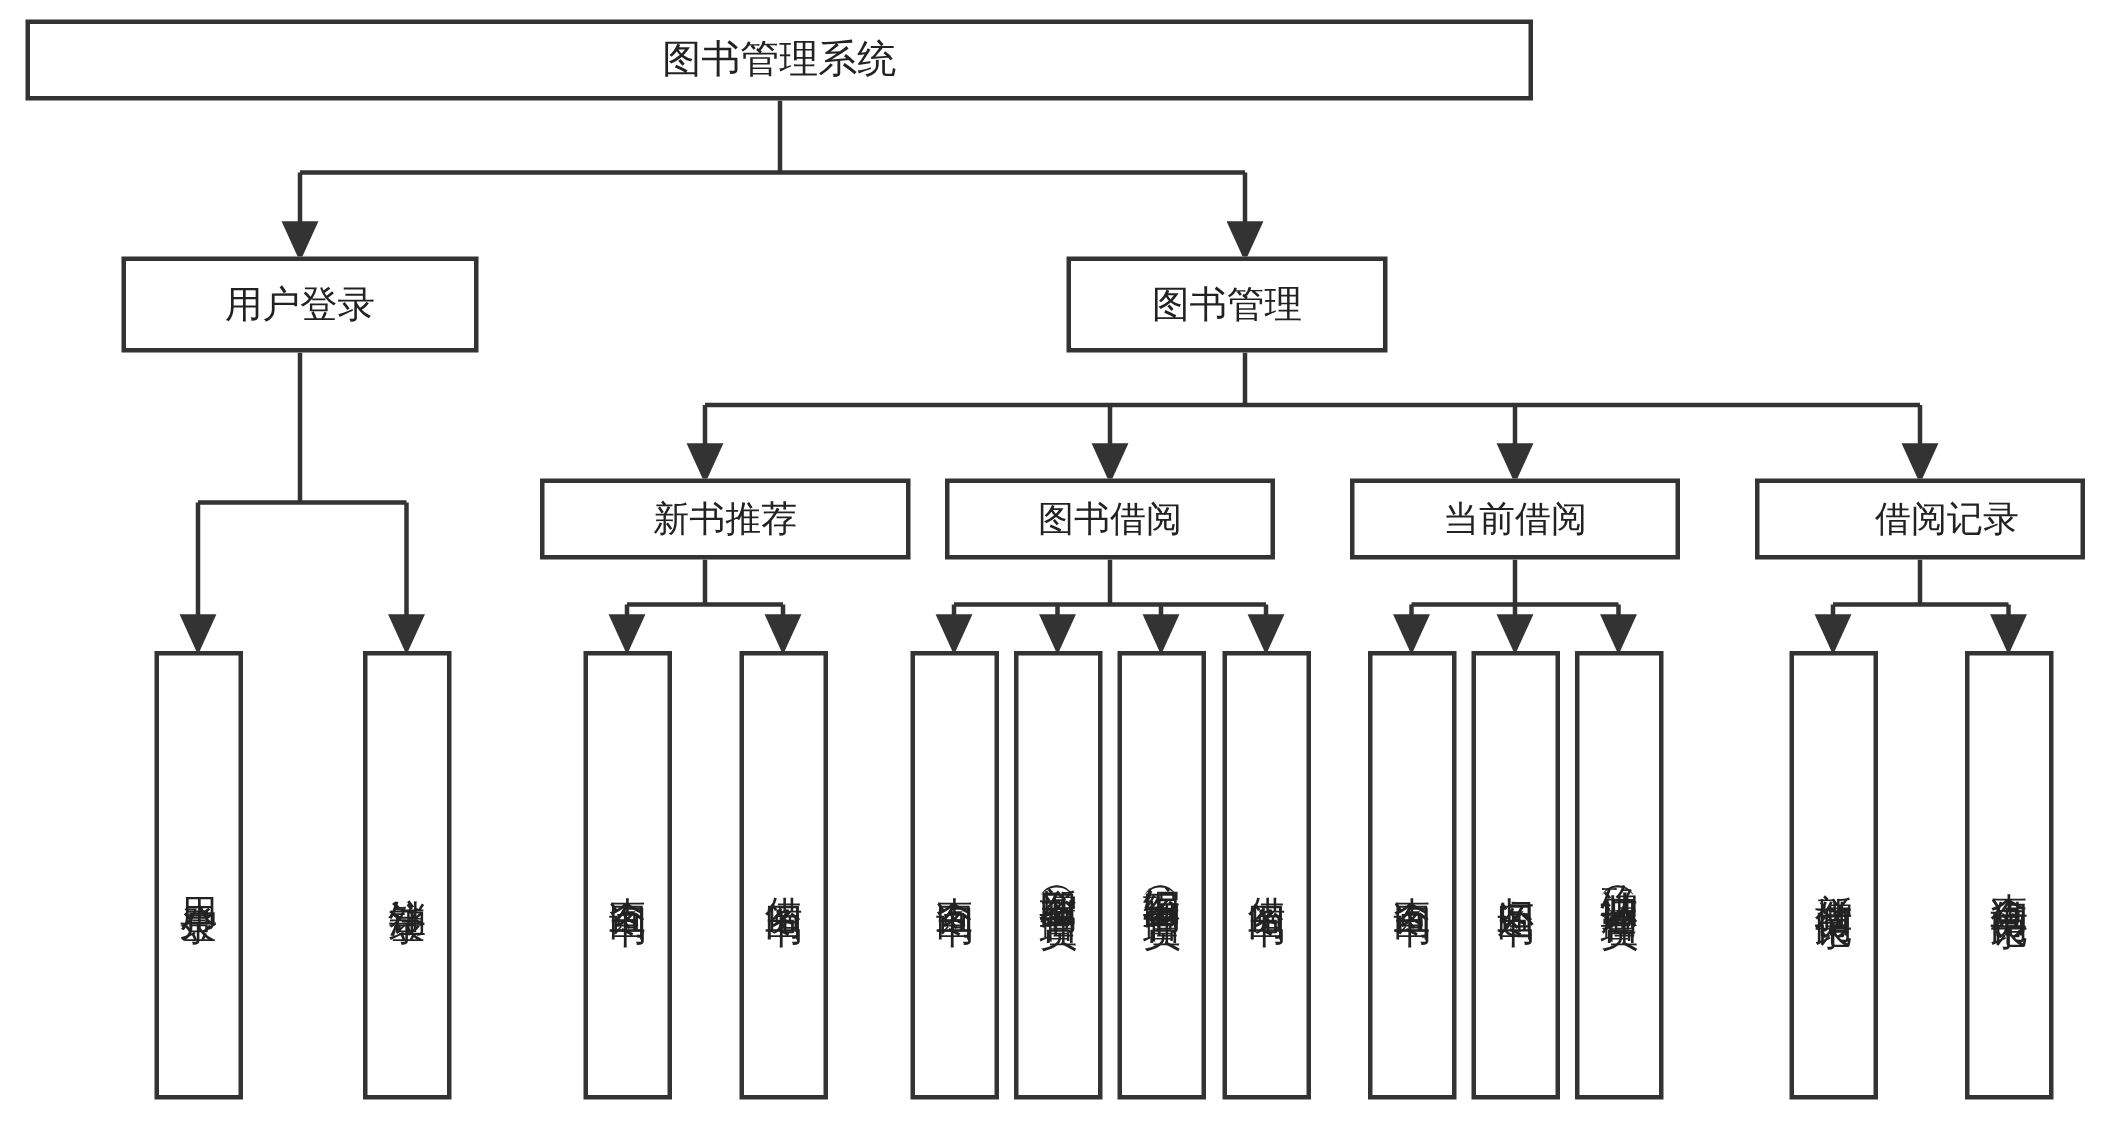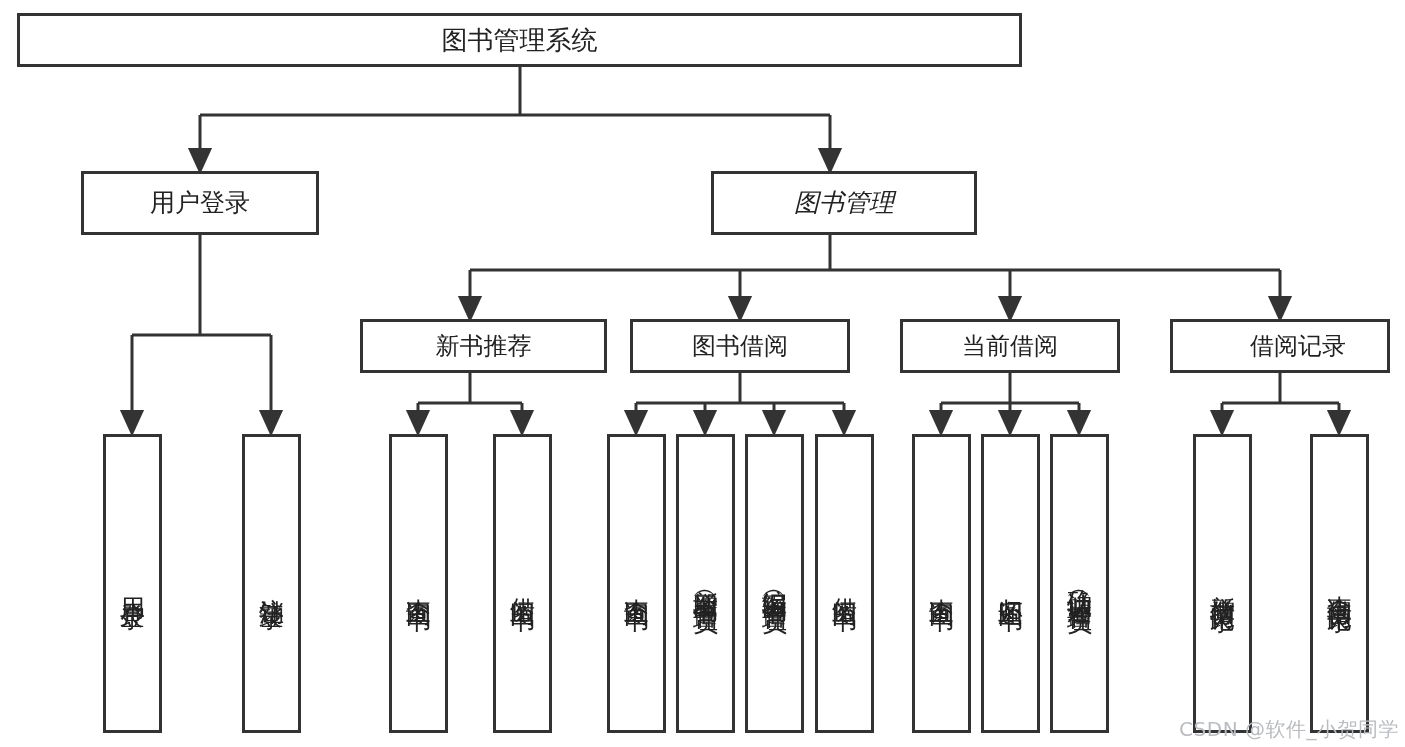--- a/index.html
+++ b/index.html
@@ -130,21 +130,21 @@
     </g>
   </svg>
 
   <div class="node level-root" style="left:17px; top:13px; width:1005px; height:54px;">
     <span class="node-label">图书管理系统</span>
   </div>
 
   <div class="node level-1" style="left:81px; top:171px; width:238px; height:64px;">
     <span class="node-label">用户登录</span>
   </div>
-  <div class="node level-1" style="left:711px; top:171px; width:266px; height:64px;font-style:italic;">
+  <div class="node level-1" style="left:711px; top:171px; width:214px; height:64px;">
     <span class="node-label">图书管理</span>
   </div>
 
   <div class="node level-2" style="left:360px; top:319px; width:247px; height:54px;">
     <span class="node-label">新书推荐</span>
   </div>
   <div class="node level-2" style="left:900px; top:319px; width:220px; height:54px;">
     <span class="node-label">当前借阅</span>
   </div>
   <div class="node level-2" style="left:630px; top:319px; width:220px; height:54px;">
@@ -191,15 +191,14 @@
     <span class="node-label">确认归还（管理员）</span>
   </div>
 
   <div class="node level-leaf" style="left:1193px; top:434px; width:59px; height:299px;">
     <span class="node-label">新增借阅记录</span>
   </div>
   <div class="node level-leaf" style="left:1310px; top:434px; width:59px; height:299px;">
     <span class="node-label">查询借阅记录</span>
   </div>
 
-  <div id="watermark">CSDN @软件_小贺同学</div>
 
 </div>
 
 </body></html>

